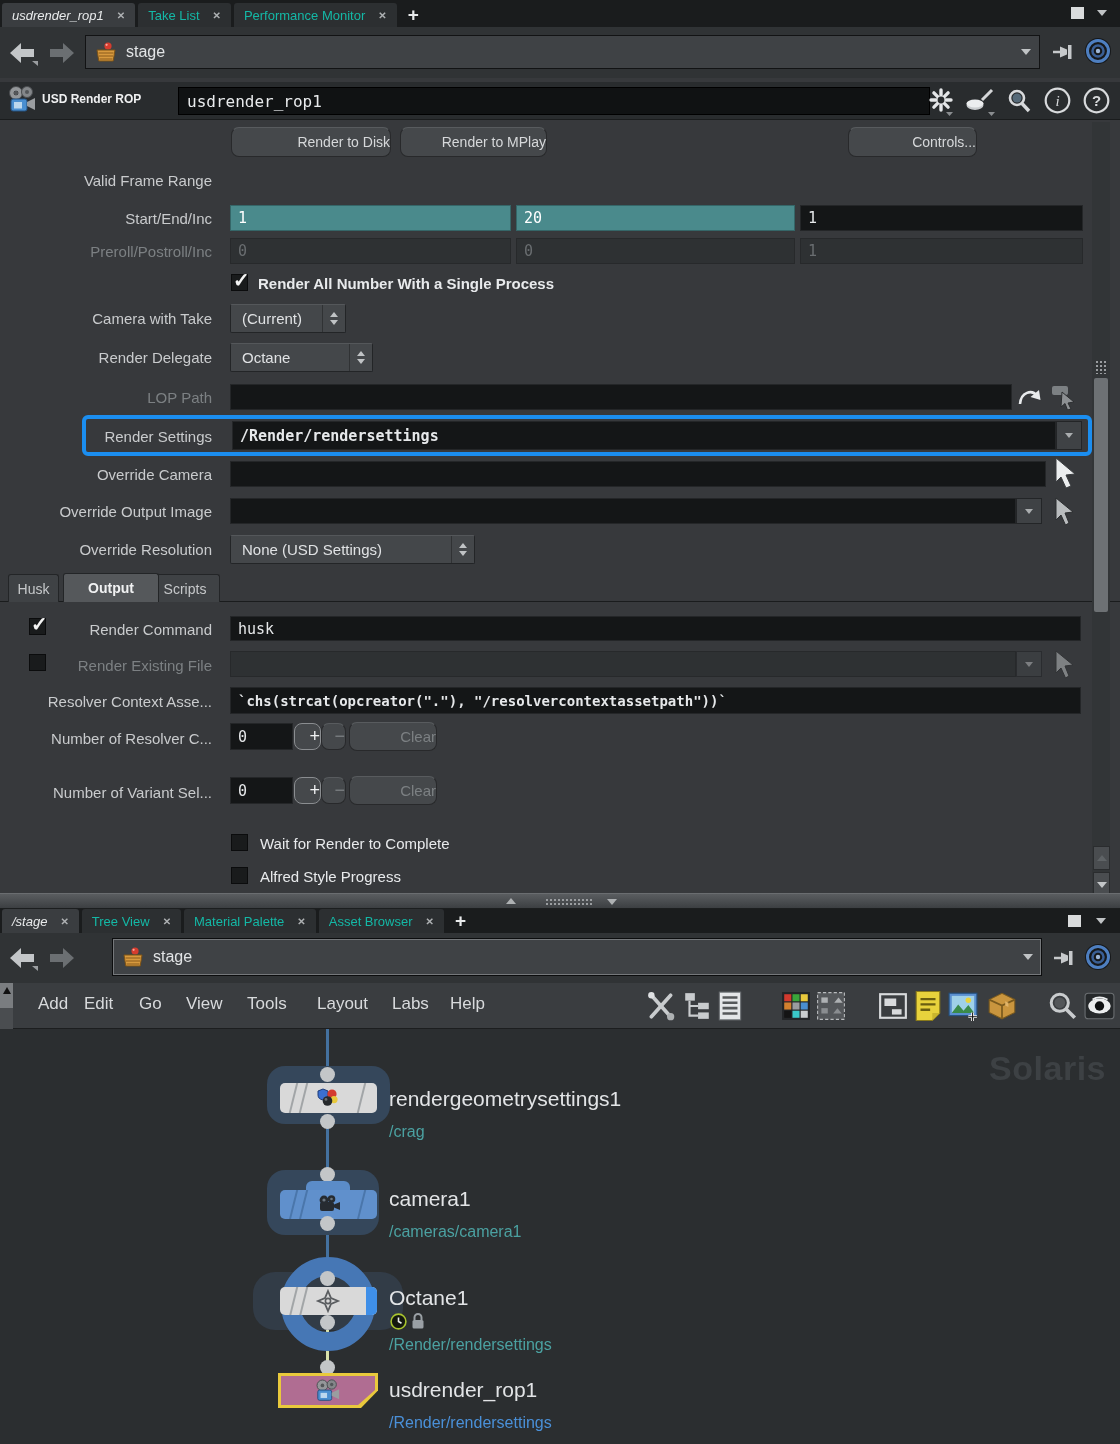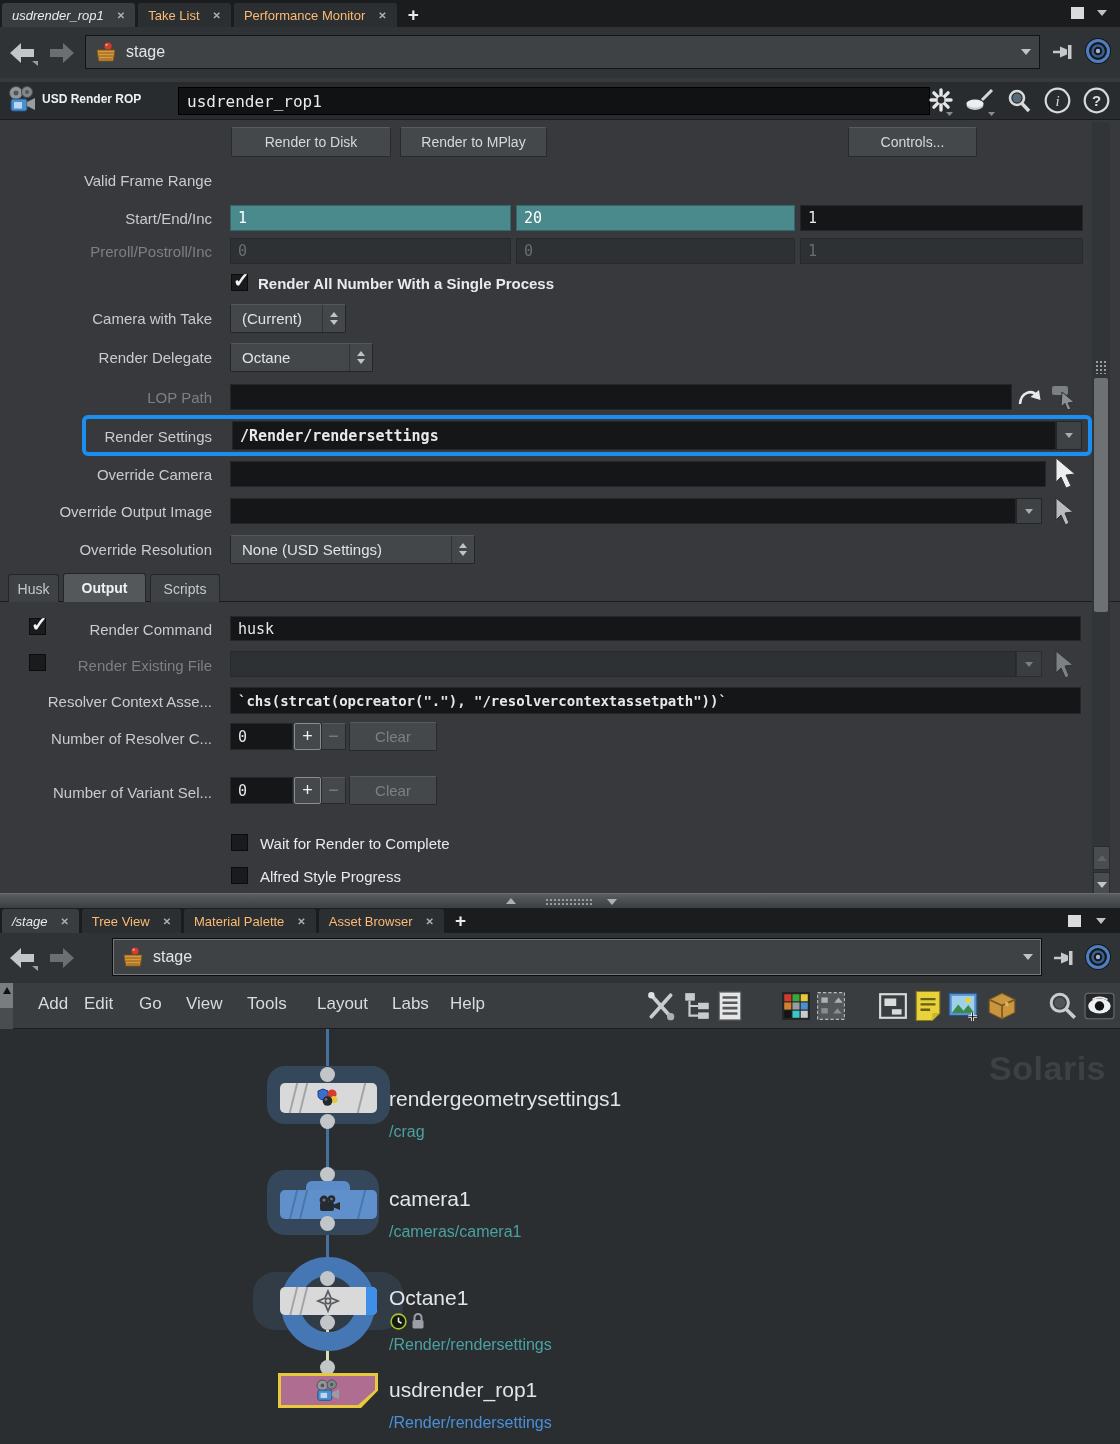--- a/index.html
+++ b/index.html
@@ -1,21 +1,21 @@
 <!DOCTYPE html>
 <html><head>
 <meta charset="utf-8">
 <style>
 *{box-sizing:border-box;margin:0;padding:0}
 body{margin:0;background:#26282a;font-family:"Liberation Sans",sans-serif;-webkit-font-smoothing:antialiased}
 #app{position:relative;width:1120px;height:1444px;overflow:hidden;background:#37393c}
 .abs{position:absolute}
 
 .tabbar{background:#1a1c1d;display:flex;align-items:flex-end;padding-left:2px}
-.tab{height:24px;display:flex;align-items:center;padding:0 10px;background:#2c2f31;color:#fdba74;font-size:13px;margin-right:3px;border-radius:3px 3px 0 0;cursor:default;white-space:nowrap}
+.tab{height:24px;display:flex;align-items:center;padding:0 10px;background:#2c2f31;color:#14b8a6;font-size:13px;margin-right:3px;border-radius:3px 3px 0 0;cursor:default;white-space:nowrap}
 .tab.active{background:#3a3d40;color:#e9ebec}
 .tab.italic .tlabel{font-style:italic}
 .x{margin-left:13px;color:#aeb1b3;font-size:10px;font-weight:bold}
 .x::before{content:"✕"}
 .plusbtn{color:#e9ebec;font-size:19px;font-weight:bold;padding:0 8px;height:24px;display:flex;align-items:center}
 .plusbtn::before{content:"+"}
 .winsq{width:13px;height:12px;background:#d9dbdc}
 .tri-d{width:0;height:0;border-left:5px solid transparent;border-right:5px solid transparent;border-top:6px solid #c0c3c5}
 .tri-u{width:0;height:0;border-left:5px solid transparent;border-right:5px solid transparent;border-bottom:6px solid #c0c3c5}
 
@@ -36,21 +36,21 @@
 .combo .cval{flex:1;white-space:nowrap}
 .spin{display:flex;flex-direction:column;gap:3px;padding:0 7px;margin-left:8px;border-left:1px solid #303234;align-self:stretch;justify-content:center}
 .spin .tri-u{border-left-width:4px;border-right-width:4px;border-bottom-width:5px}
 .spin .tri-d{border-left-width:4px;border-right-width:4px;border-top-width:5px}
 .darr{position:absolute;background:#3f4245;border:1px solid #232527;display:flex;align-items:center;justify-content:center}
 .darr .tri-d{border-left-width:4px;border-right-width:4px;border-top-width:5px;border-top-color:#aaadaf}
 .cb{position:absolute;width:17px;height:17px;background:#191b1c;border:1px solid #0b0c0d}
 .cb.on::after{content:"✓";color:#f4f4f4;font-size:20px;font-weight:bold;position:absolute;left:1px;top:-7px}
 .cblab{position:absolute;color:#e8eaec;font-size:15px;font-weight:bold;white-space:nowrap}
 .cblab.norm{font-weight:normal}
-.btn{position:absolute;background:#45484b;border:1px solid #28292b;border-top-color:#585b5e;color:#d6d8da;font-size:14px;display:flex;align-items:center;justify-content:center;border-radius:2px;white-space:nowrap}
+.btn{position:absolute;background:#45484b;border:1px solid #28292b;border-top-color:#585b5e;color:#d6d8da;font-size:14px;display:flex;align-items:center;justify-content:flex-end;border-radius:8px;white-space:nowrap}
 .btn.dimtxt{color:#7c8083}
 
 .stab{position:absolute;height:28px;background:#3f4245;border:1px solid #232527;border-bottom:none;color:#c6c8ca;font-size:14px;display:flex;align-items:center;justify-content:center;border-radius:3px 3px 0 0}
 .stab.active{background:#55585b;color:#f0f1f2;height:29px;z-index:2}
 
 .sthumb{background:#6d7174;border-radius:2px}
 .sgrip{background-image:radial-gradient(#9a9da0 1px,transparent 1.4px);background-size:4px 4px}
 .sbtn{background:#4a4d50;border:1px solid #2a2c2e;display:flex;align-items:center;justify-content:center}
 
 #divider{background:linear-gradient(#5a5d60,#3c3f42);border-top:1px solid #6a6d70;border-bottom:1px solid #1c1e1f}
@@ -273,21 +273,21 @@
     <span class="spin">
         <span class="tri-u"></span>
         <span class="tri-d"></span>
       </span>
   </div>
 
   <div class="abs" style="left:0;top:601px;width:1120px;height:1px;background:#1a1c1d"></div>
   <div class="stab" style="left:8px;top:574px;width:51px">
       <span>Husk</span>
     </div>
-  <div class="stab active" style="left:63px;top:573px;width:83px">
+  <div class="stab active" style="left:63px;top:573px;width:96px">
       <span style="font-weight:bold">Output</span>
     </div>
   <div class="stab" style="left:150px;top:574px;width:70px">
       <span>Scripts</span>
     </div>
 
   <span class="cb on" style="left:29px;top:618px"></span>
   <span class="lbl" style="top:621px">Render Command</span>
   <div class="tfield" style="left:230px;top:616px;width:851px;height:25px">
       <span>husk</span>

